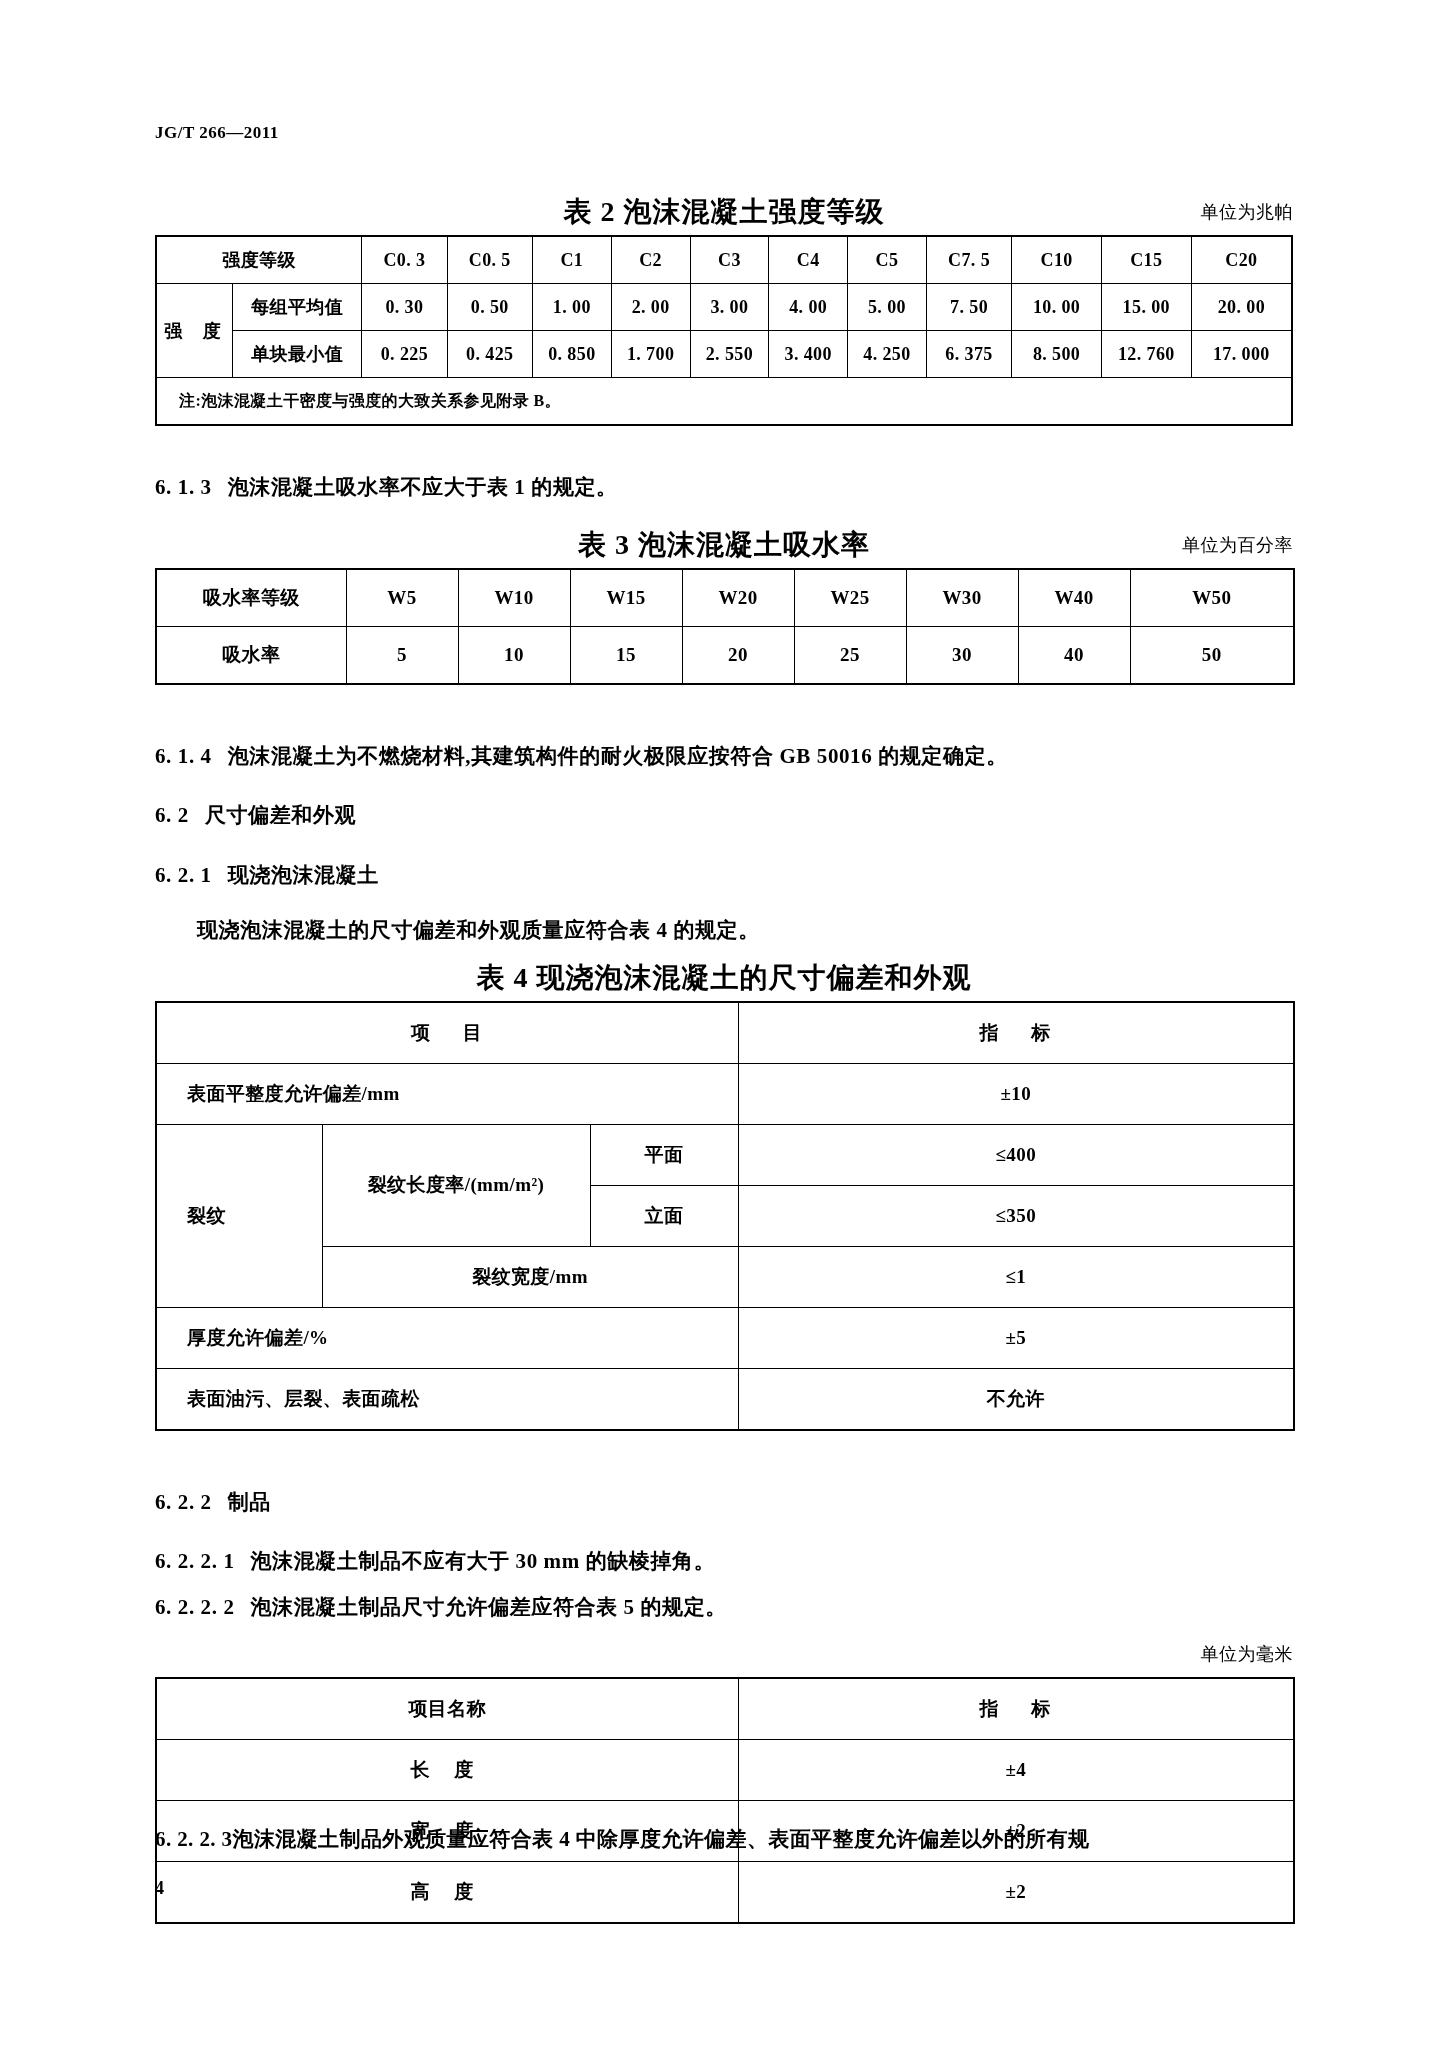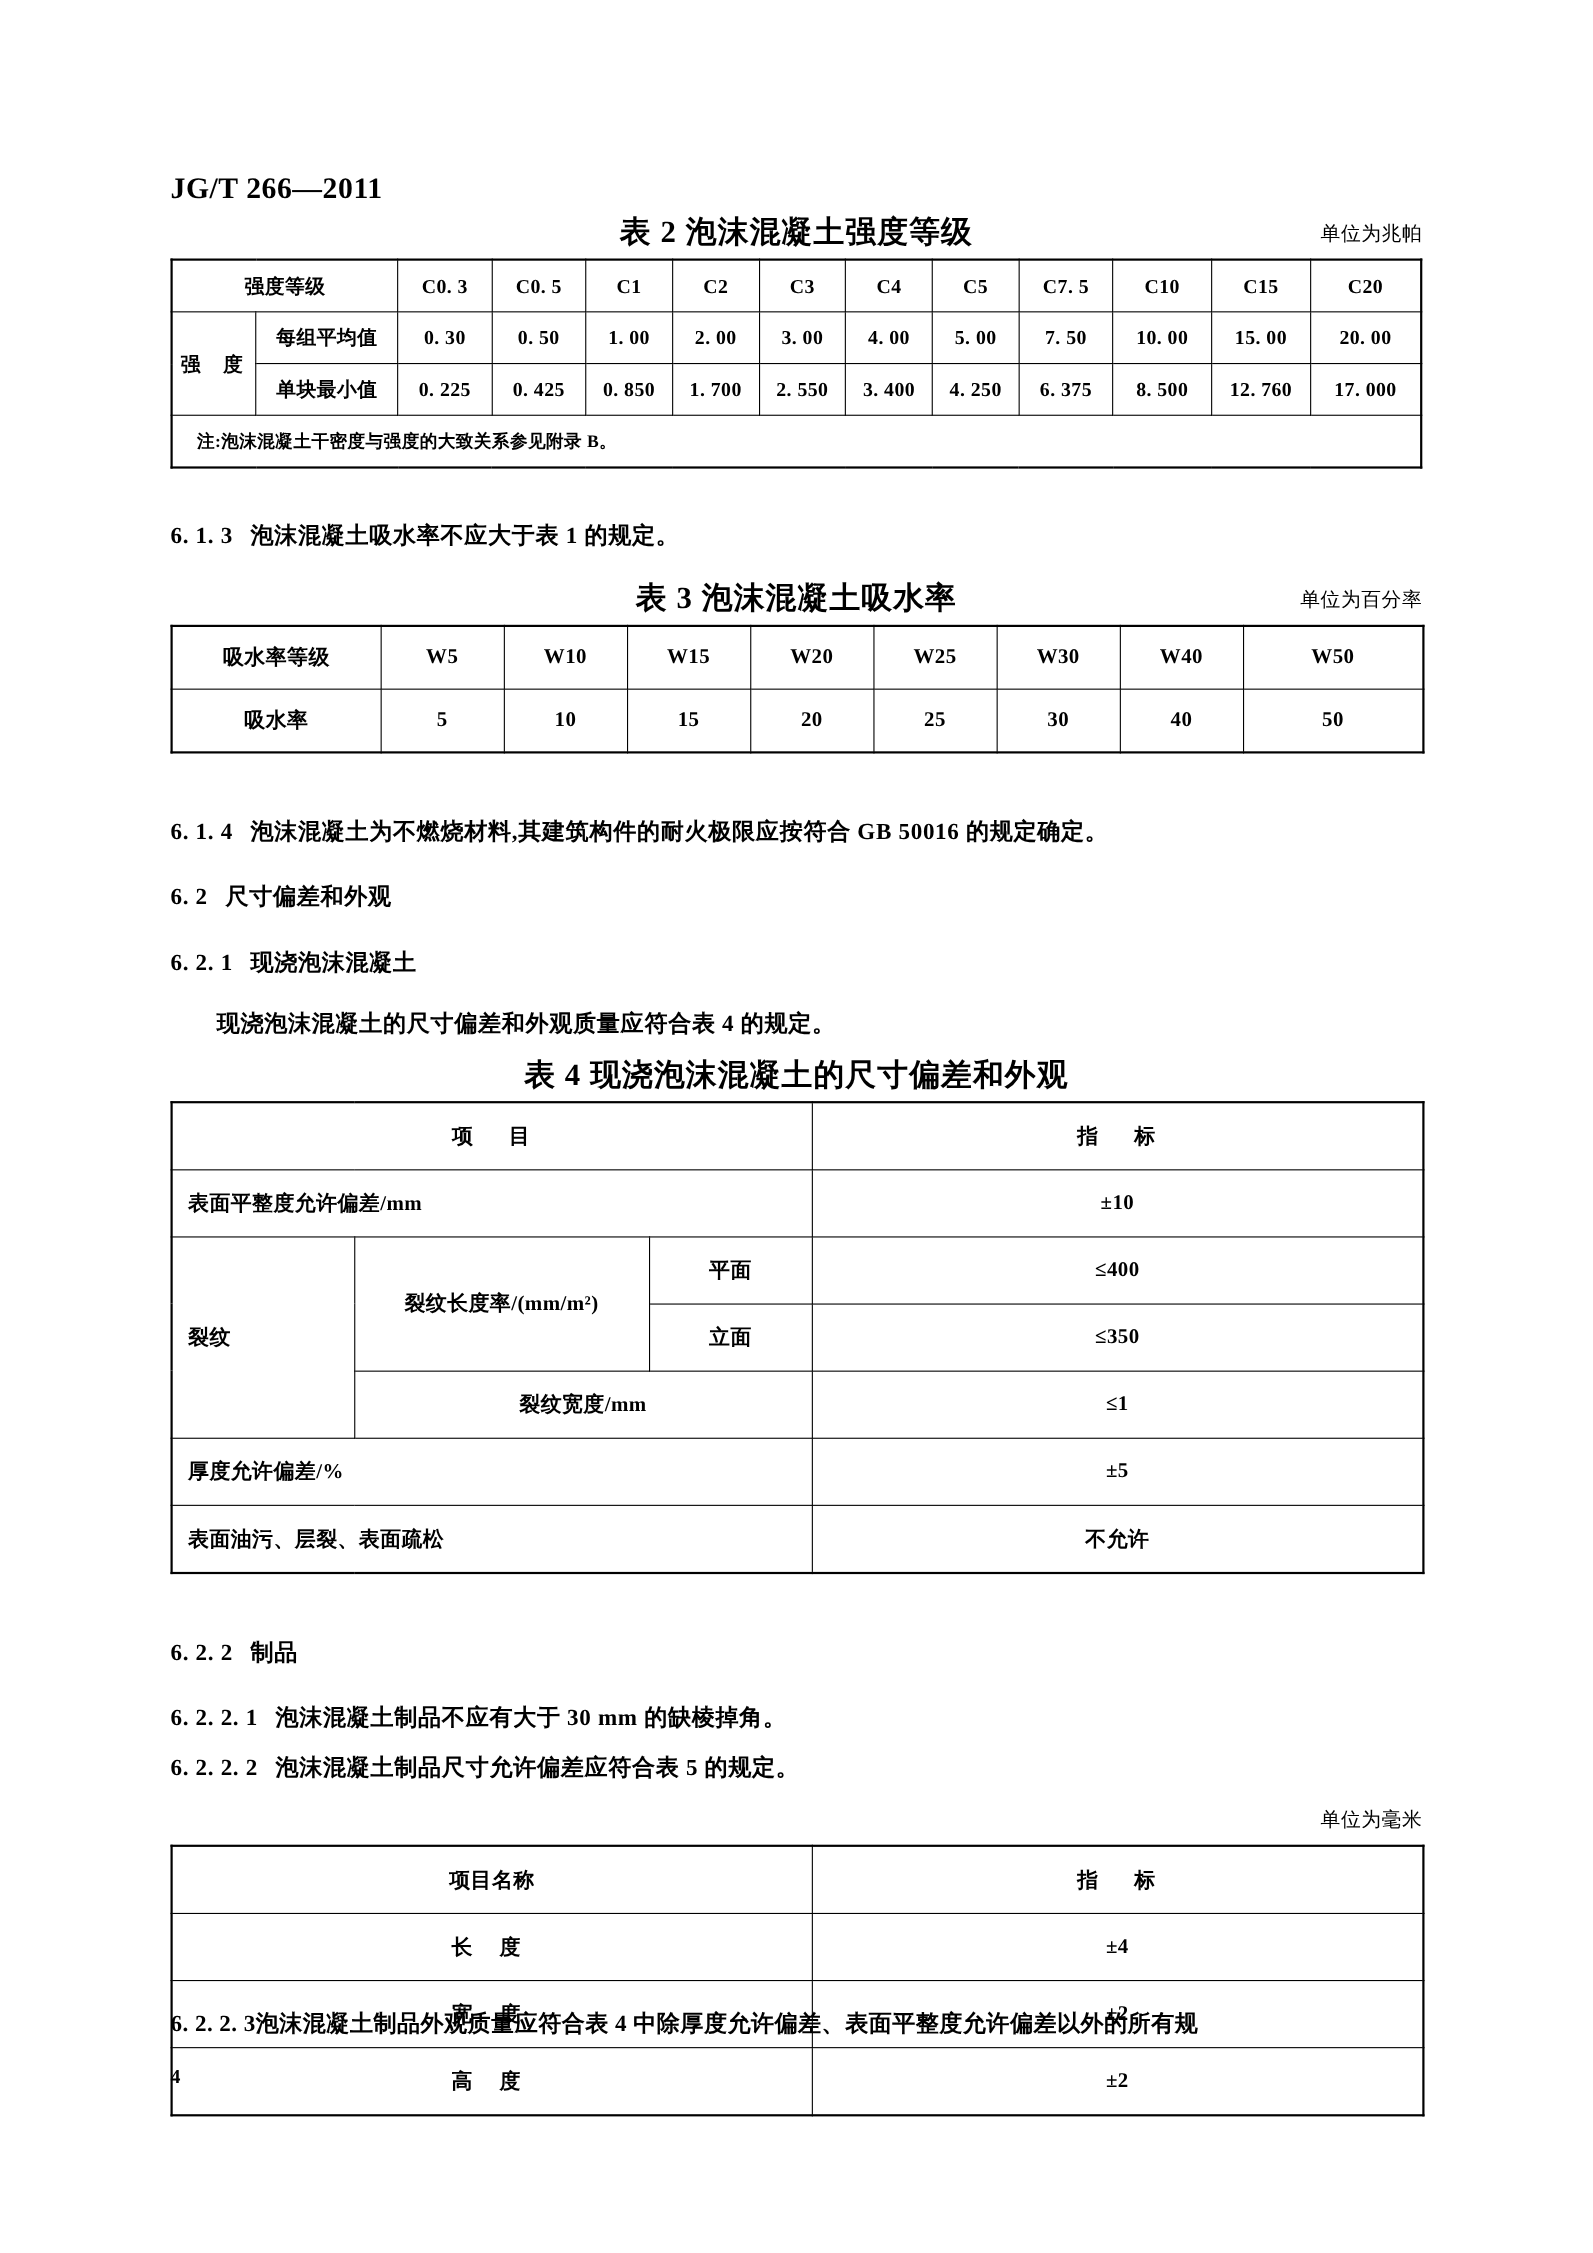--- a/index.html
+++ b/index.html
@@ -19,25 +19,25 @@
     position: relative;
     width: 1448px;
     height: 2048px;
     box-sizing: border-box;
     padding: 0;
   }
 
   
   .running-head {
     position: absolute;
-    top: 156px;
+    top: 123px;
     left: 155px;
     font-family: "Liberation Serif", "DejaVu Serif", serif;
     font-weight: bold;
-    font-size: 27px;
+    font-size: 17px;
     letter-spacing: 0.5px;
   }
 
   
   .content {
     position: absolute;
     left: 155px;
     top: 195px;
     width: 1138px;
   }
@@ -133,21 +133,21 @@
   .sp-46 { height: 46px; }
   .sp-56 { height: 56px; }
 
   
   #table4 td {
     height: 44px;
     font-size: 19px;
   }
   #table4 .left {
     text-align: left;
-    padding-left: 14px;
+    padding-left: 30px;
   }
   #table4 .sp-head {
     letter-spacing: 14px;
     padding-left: 14px;
   }
 
   
   #table5 td {
     height: 44px;
     font-size: 19px;

